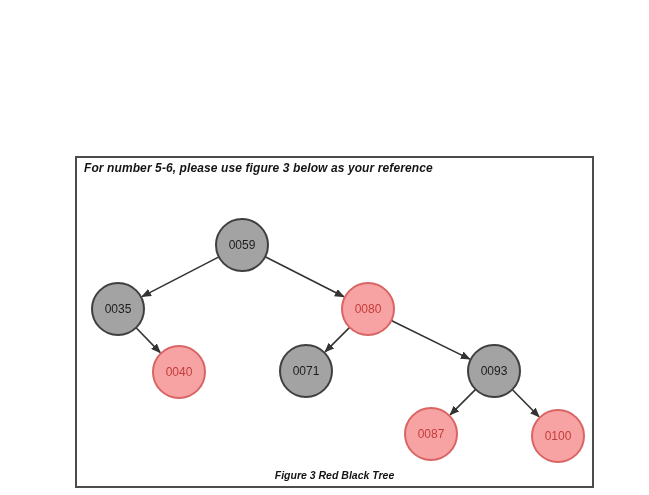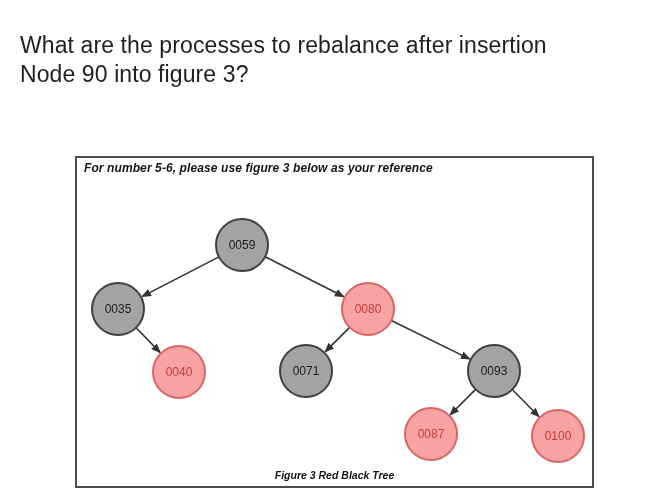--- a/index.html
+++ b/index.html
@@ -69,24 +69,20 @@
   svg.tree text {
     font-family: "Liberation Sans", sans-serif;
     font-size: 12px;
   }
 </style>
 </head>
 <body>
 
 <div class="page">
 
-  <div class="question">
-    <div>What are the processes to rebalance after insertion</div>
-    <div>Node 90 into figure 3?</div>
-  </div>
 
   <div class="figure-box">
     <svg class="tree" viewBox="0 0 515 328" xmlns="http://www.w3.org/2000/svg">
       <defs>
         <marker id="arrow" markerUnits="userSpaceOnUse" markerWidth="10" markerHeight="8" refX="9" refY="4" orient="auto">
           <path d="M0,0 L10,4 L0,8 z" fill="#333333"></path>
         </marker>
       </defs>
       <g id="edges-layer">
           <line x1="141.9" y1="98.9" x2="65.0" y2="138.6" stroke="#333333" stroke-width="1.6" marker-end="url(#arrow)"></line>

